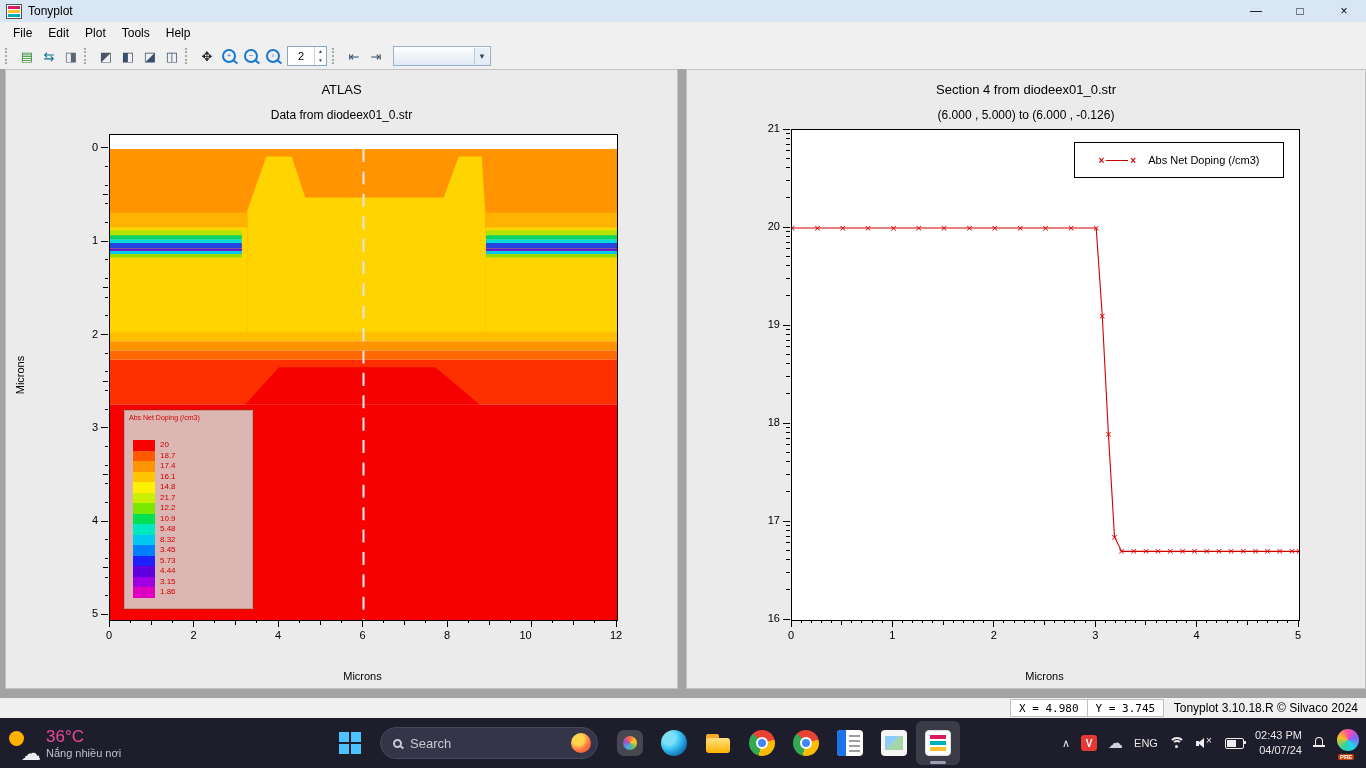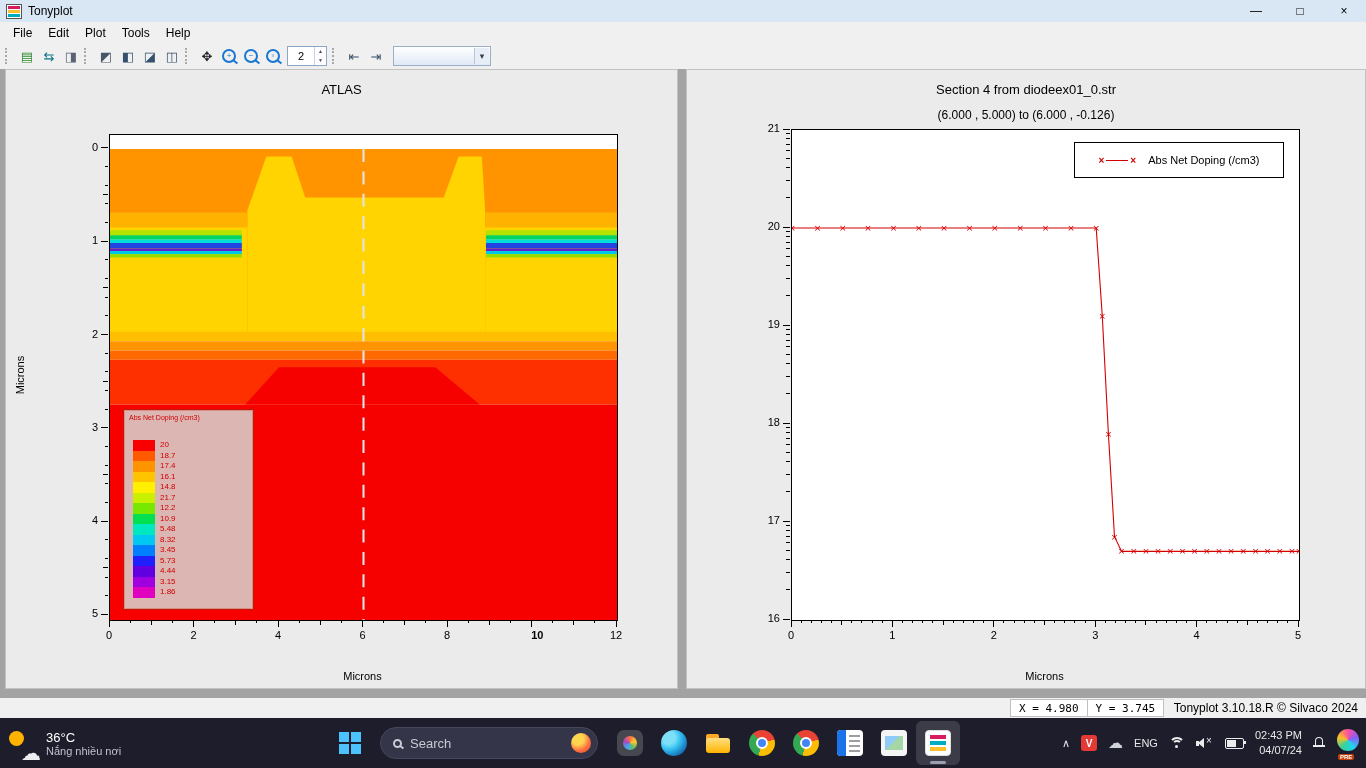--- a/index.html
+++ b/index.html
@@ -81,21 +81,21 @@
   .cc{padding:1px 8px;display:flex;align-items:center;}
   .c2{border-left:1px solid #c0c0c0;}
   .ver{position:absolute;right:8px;top:3px;font-size:12px;}
 
   
   .taskbar{position:absolute;top:718px;left:0;width:1366px;height:50px;background:#1d1d2b;color:#e8e8e8;}
   .weather{position:absolute;left:8px;top:6px;display:flex;align-items:center;gap:8px;height:38px;}
   .wx{width:30px;height:30px;position:relative;}
   .wx::before{content:"";position:absolute;left:1px;top:3px;width:15px;height:15px;border-radius:50%;background:#ffb300;}
   .wx::after{content:"☁";position:absolute;right:-3px;bottom:-7px;font-size:20px;color:#eceff1;font-family:"DejaVu Sans",sans-serif;}
-  .wx-temp{font-size:13px;color:#ffffff;}
+  .wx-temp{font-size:17px;color:#ec4899;}
   .wx-cond{font-size:11px;color:#c0c3cc;}
   .task-center{position:absolute;left:330px;top:0;height:100%;display:flex;align-items:center;}
   .start{display:grid;grid-template-columns:10px 10px;grid-gap:2px;padding:9px;}
   .start i{width:10px;height:10px;background:#4cc2ff;}
   .searchbox{width:218px;height:32px;border-radius:16px;background:#35354a;border:1px solid #46465c;display:flex;
              align-items:center;margin:0 10px;padding:0 6px 0 12px;gap:8px;color:#c9cad3;font-size:13px;box-sizing:border-box;}
   .mag-sm{width:9px;height:9px;border:2px solid #c9cad3;border-radius:50%;position:relative;flex:none;box-sizing:border-box;}
   .mag-sm::after{content:"";position:absolute;width:5px;height:2px;background:#c9cad3;right:-4px;bottom:-2px;transform:rotate(40deg);}
   .search-label{flex:1;}
   .search-logo{width:20px;height:20px;border-radius:50%;flex:none;
@@ -231,20 +231,21 @@
       <div class="t-combo">
         <div class="t-combo-arrow">▾</div>
       </div>
     </div>
 </div>
 
 <div class="main">
 
   <div class="panel left">
     <div class="plot-title">ATLAS</div>
+    <div class="plot-subtitle">Data from diodeex01_0.str</div>
     <div class="ylab-rot">Microns</div>
     <div id="left-plot-area" class="plot-area" style="left:103px;top:64px;width:507px;height:485px;">
       <svg id="contour-svg" viewBox="0 -0.15 12 5.2" preserveAspectRatio="none">
           <polygon points="0,-0.15 12,-0.15 12,0 0,0" fill="#ffffff"></polygon>
           <polygon points="0,0 12,0 12,2.02 0,2.02" fill="#ff9300"></polygon>
           <polygon points="3.25,2.02 3.25,0.66 3.7,0.08 4.3,0.08 4.62,0.52 7.9,0.52 8.25,0.08 8.8,0.08 8.88,0.66 8.88,2.02" fill="#ffd400"></polygon>
           <polygon points="0,0.68 3.25,0.68 3.25,0.84 0,0.84" fill="#ffb300"></polygon>
           <polygon points="8.88,0.68 12,0.68 12,0.84 8.88,0.84" fill="#ffb300"></polygon>
           <polygon points="0,0.84 3.25,0.84 3.25,2.02 0,2.02" fill="#ffd400"></polygon>
           <polygon points="8.88,0.84 12,0.84 12,2.02 8.88,2.02" fill="#ffd400"></polygon>
@@ -276,21 +277,21 @@
         <div class="tlab" style="left: 91px; top: 559px; width: 24px; text-align: center;">0</div>
         <div class="tk" style="left: 187px; top: 550px; width: 1px; height: 7px;"></div>
         <div class="tlab" style="left: 175.5px; top: 559px; width: 24px; text-align: center;">2</div>
         <div class="tk" style="left: 271.5px; top: 550px; width: 1px; height: 7px;"></div>
         <div class="tlab" style="left: 260px; top: 559px; width: 24px; text-align: center;">4</div>
         <div class="tk" style="left: 356px; top: 550px; width: 1px; height: 7px;"></div>
         <div class="tlab" style="left: 344.5px; top: 559px; width: 24px; text-align: center;">6</div>
         <div class="tk" style="left: 440.5px; top: 550px; width: 1px; height: 7px;"></div>
         <div class="tlab" style="left: 429px; top: 559px; width: 24px; text-align: center;">8</div>
         <div class="tk" style="left: 525px; top: 550px; width: 1px; height: 7px;"></div>
-        <div class="tlab" style="left: 513.5px; top: 559px; width: 24px; text-align: right; font-weight: bold;">10</div>
+        <div class="tlab" style="left: 513.5px; top: 559px; width: 24px; text-align: left;">10</div>
         <div class="tk" style="left: 609.5px; top: 550px; width: 1px; height: 7px;"></div>
         <div class="tlab" style="left: 598px; top: 559px; width: 24px; text-align: center;">12</div>
         <div class="tk" style="left: 123.625px; top: 550px; width: 1px; height: 3px;"></div>
         <div class="tk" style="left: 144.75px; top: 550px; width: 1px; height: 5px;"></div>
         <div class="tk" style="left: 165.875px; top: 550px; width: 1px; height: 3px;"></div>
         <div class="tk" style="left: 208.125px; top: 550px; width: 1px; height: 3px;"></div>
         <div class="tk" style="left: 229.25px; top: 550px; width: 1px; height: 5px;"></div>
         <div class="tk" style="left: 250.375px; top: 550px; width: 1px; height: 3px;"></div>
         <div class="tk" style="left: 292.625px; top: 550px; width: 1px; height: 3px;"></div>
         <div class="tk" style="left: 313.75px; top: 550px; width: 1px; height: 5px;"></div>

